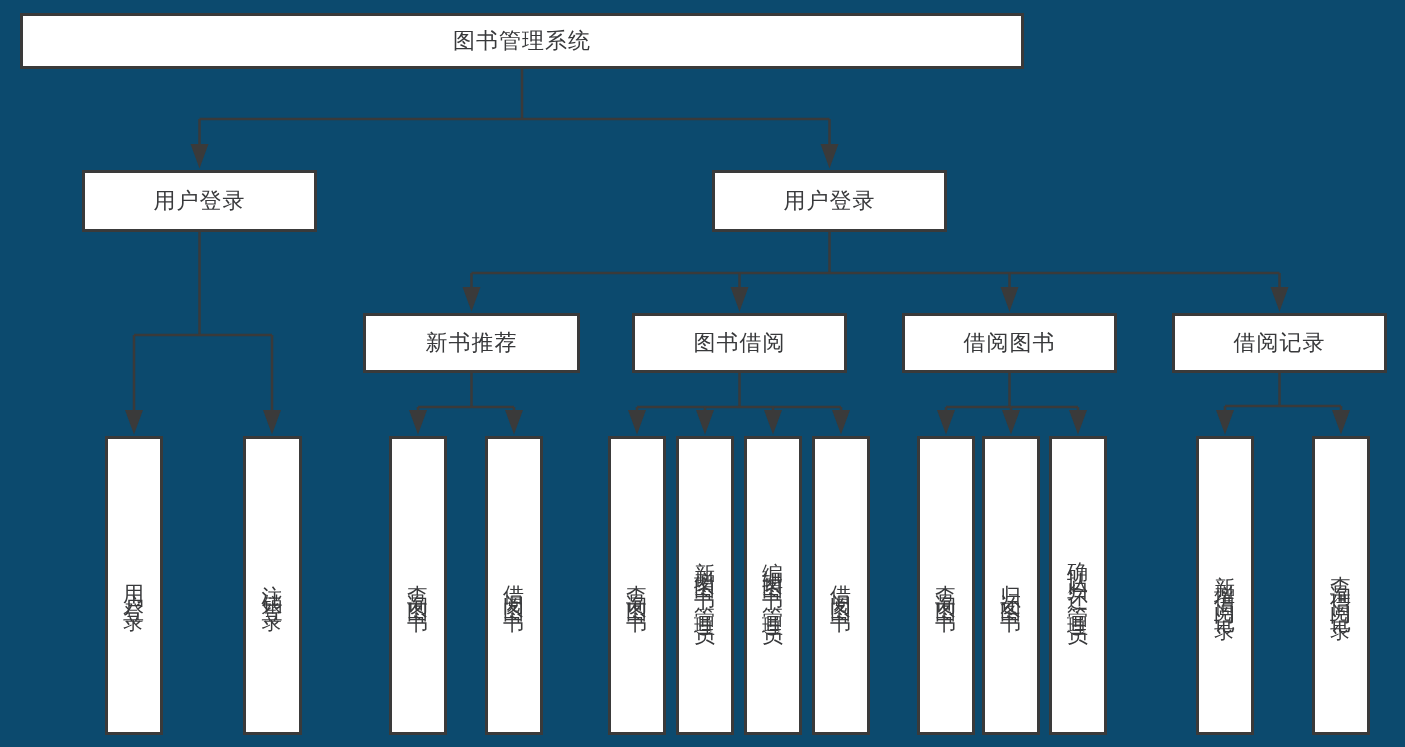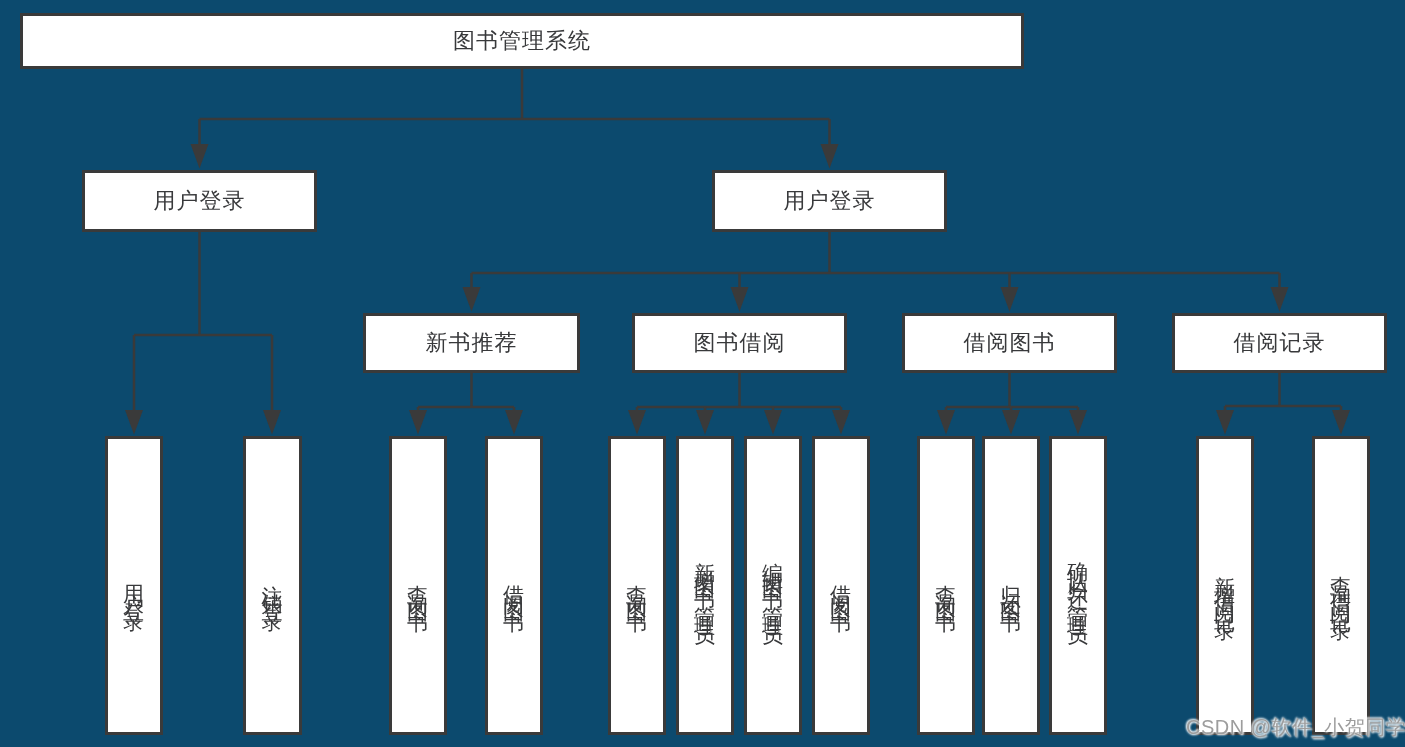--- a/index.html
+++ b/index.html
@@ -188,15 +188,14 @@
     <span>确认归还（管理员）</span>
   </div>
 
   <div class="node v" style="left:1196px;top:436px;width:58px;height:299px">
     <span>新增借阅记录</span>
   </div>
   <div class="node v" style="left:1312px;top:436px;width:58px;height:299px">
     <span>查询借阅记录</span>
   </div>
 
-  <div class="watermark">CSDN @软件_小贺同学</div>
 
 </div>
 
 </body></html>

